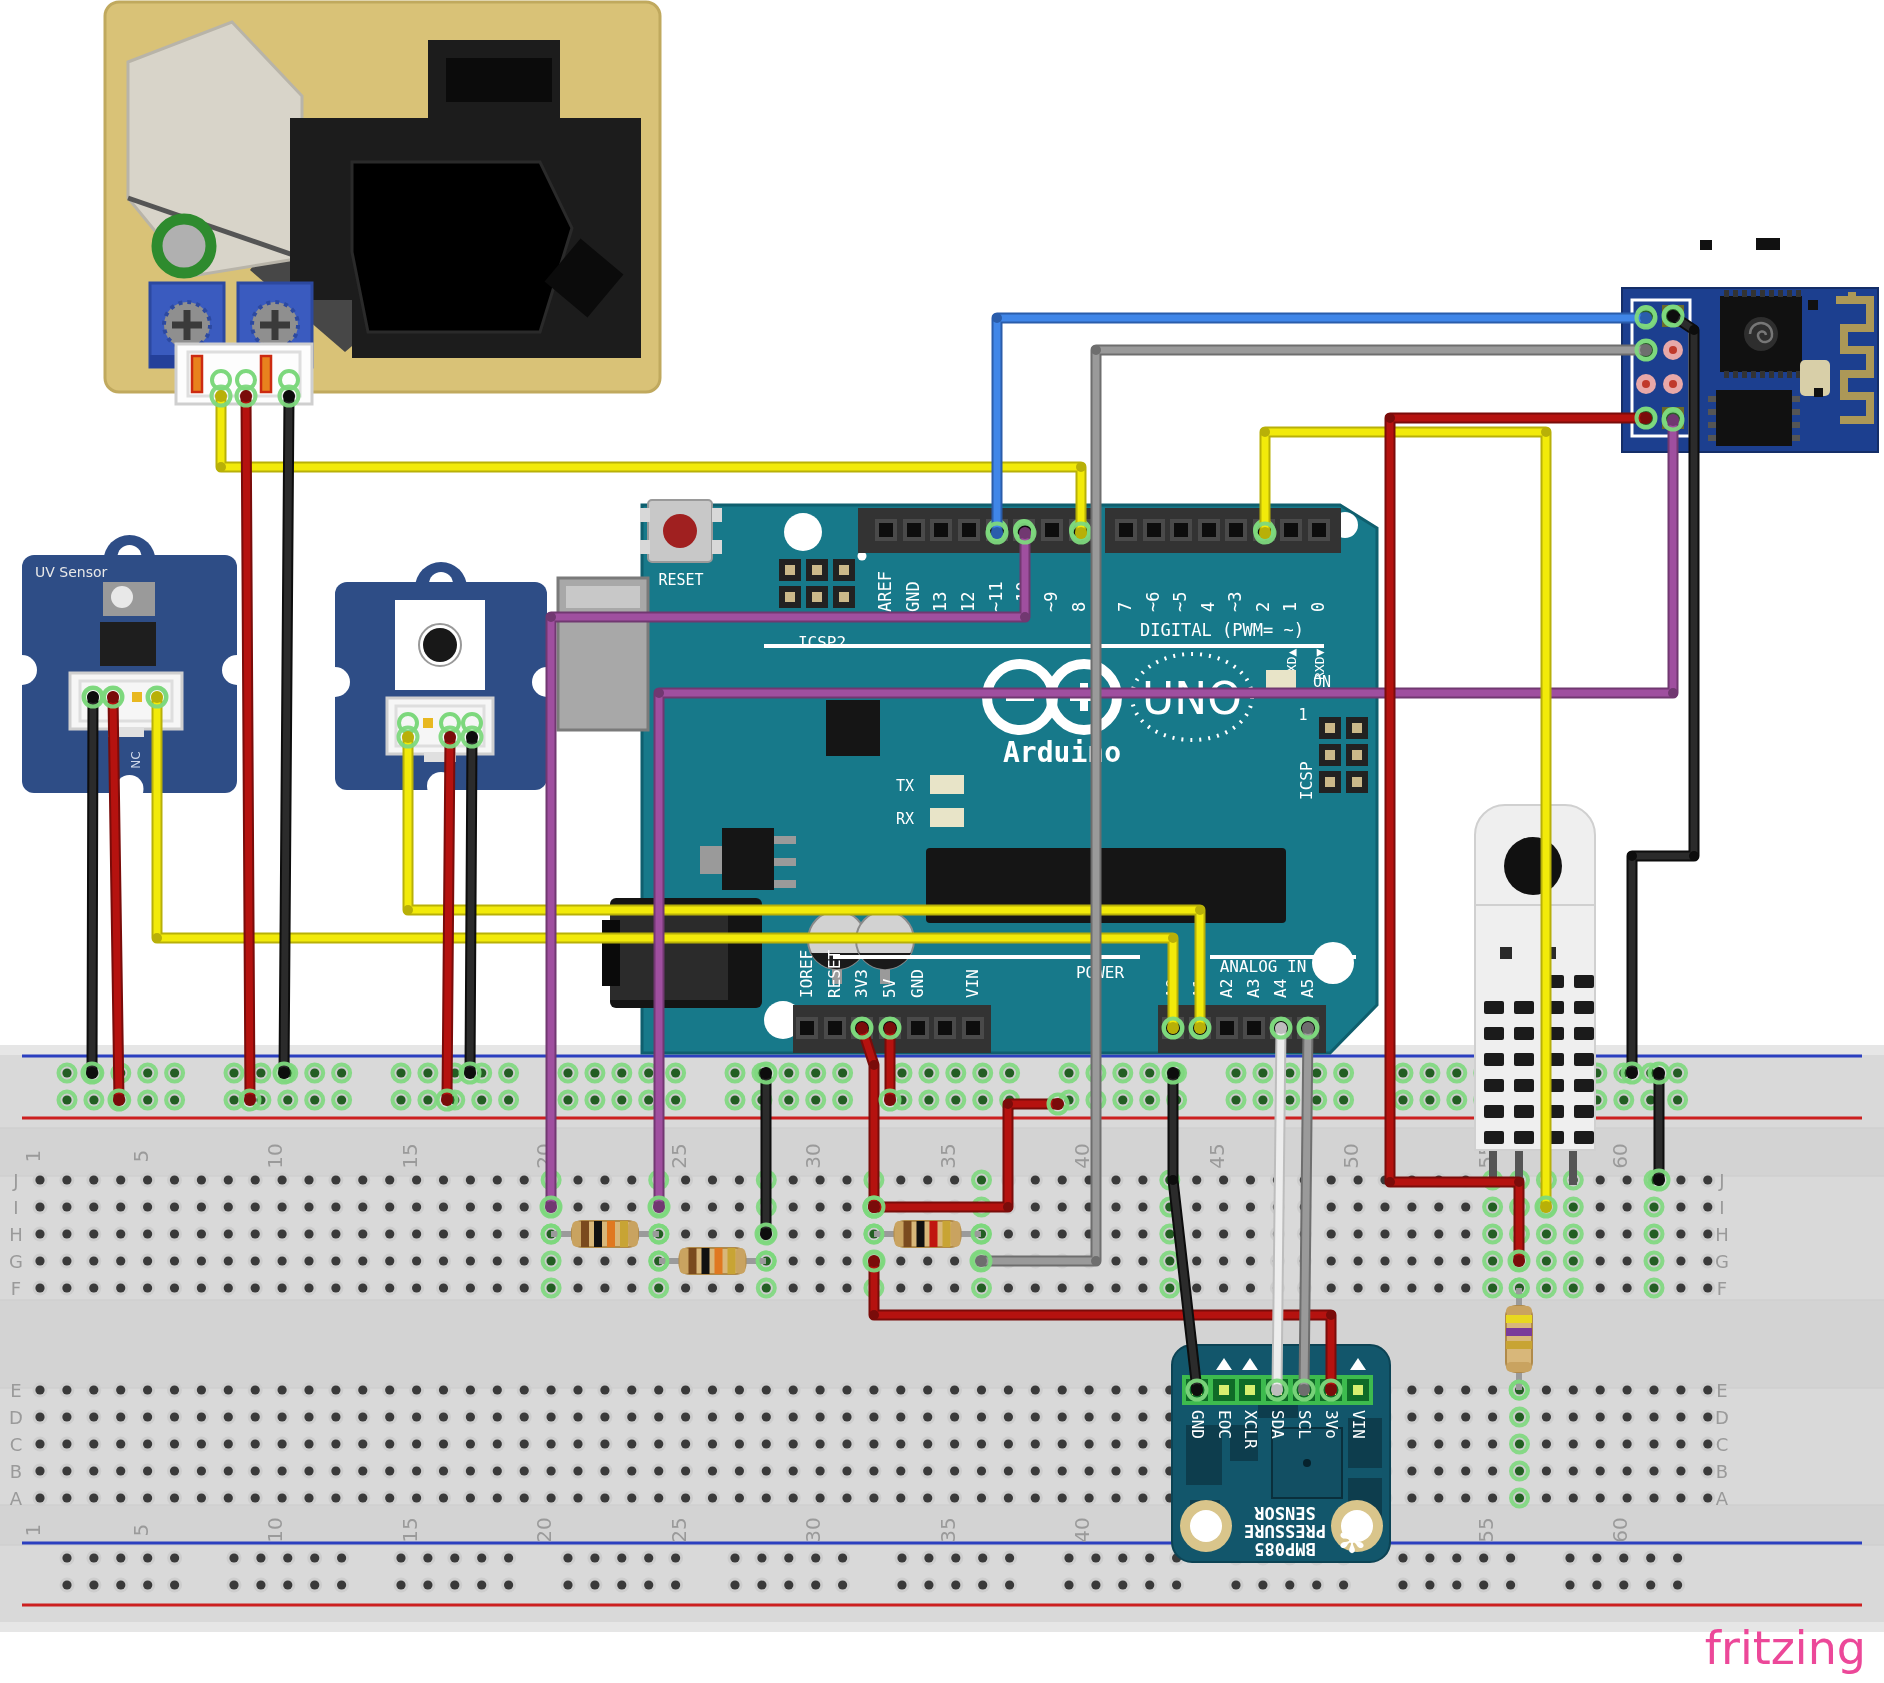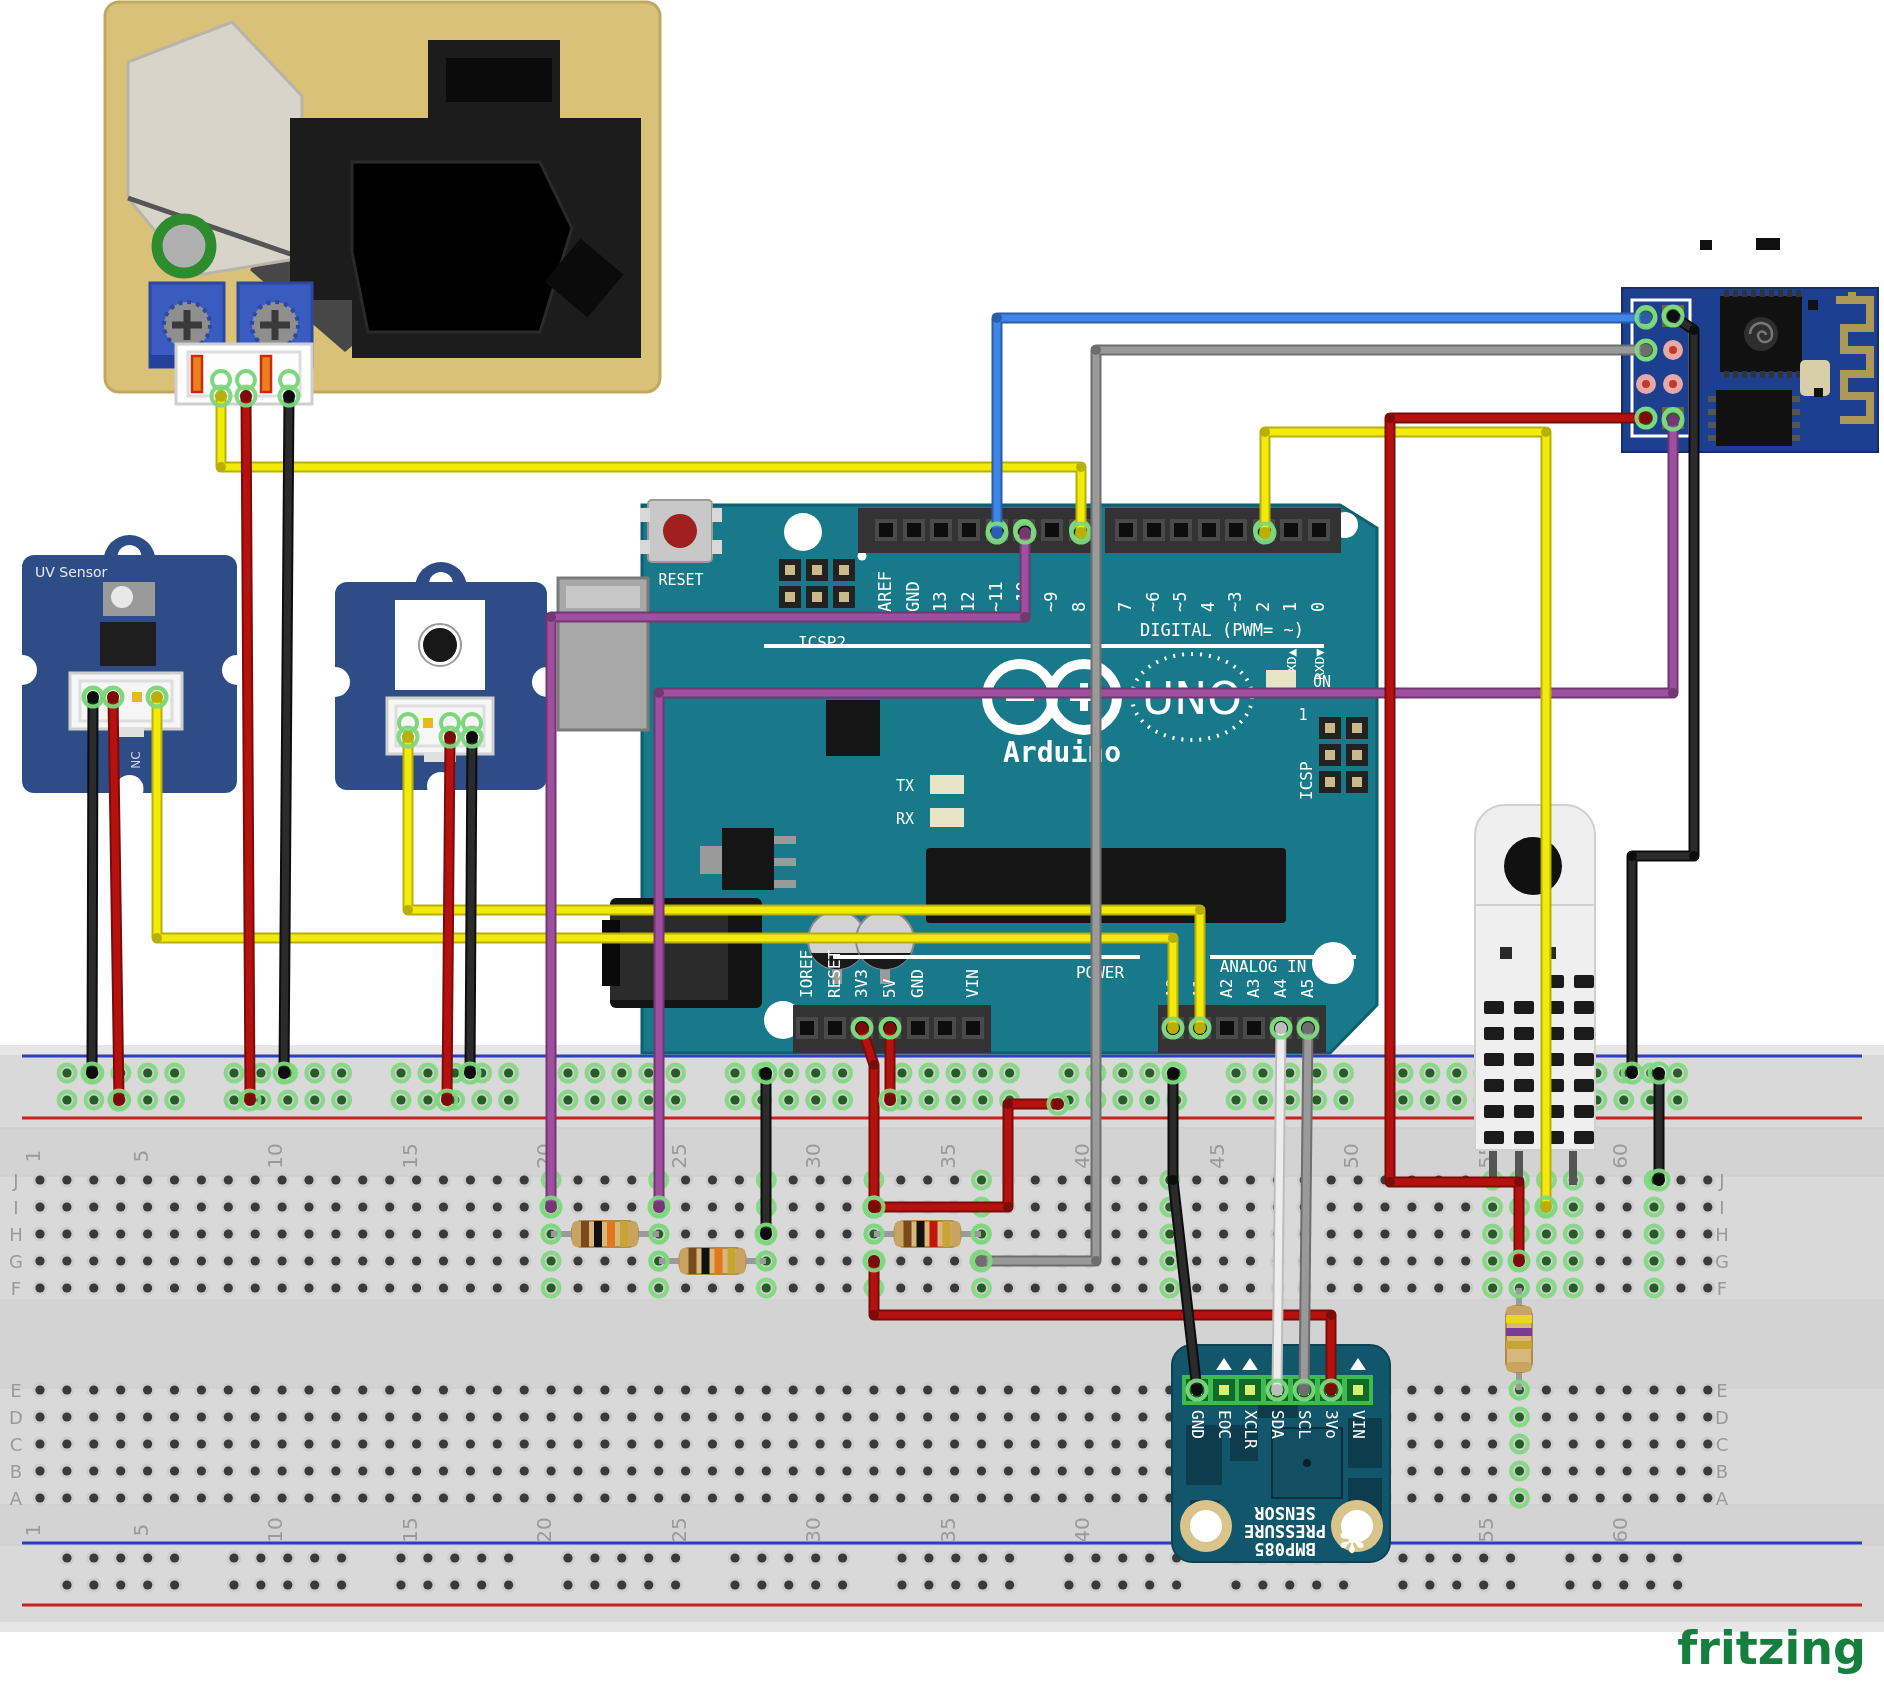--- a/index.html
+++ b/index.html
@@ -1,19 +1,19 @@
 <!DOCTYPE html>
 <html><head>
 <meta charset="utf-8">
 <style>
   html,body{margin:0;padding:0;background:#ffffff;font-family:"DejaVu Sans",sans-serif;}
   #stage{position:relative;width:1884px;height:1683px;background:#fff;overflow:hidden;}
   svg{position:absolute;left:0;top:0;}
-  #watermark{position:absolute;right:18px;bottom:8px;font-size:46px;font-weight:bold;
-    color:#15803d;font-family:"DejaVu Sans",sans-serif;letter-spacing:0px;margin-top:36px;}
+  #watermark{position:absolute;right:18px;bottom:8px;font-size:46px;font-weight:normal;
+    color:#ec4899;font-family:"DejaVu Sans",sans-serif;letter-spacing:0px;margin-top:36px;}
 </style>
 </head>
 <body>
 
 <div id="stage">
   <svg id="scene" xmlns="http://www.w3.org/2000/svg" width="1884" height="1683" viewBox="0 0 1884 1683">
       <g>
         <rect x="0" y="1045" width="1884" height="587" fill="#d9d9d9"></rect>
         <rect x="0" y="1045" width="1884" height="10" fill="#e6e6e6"></rect>
         <rect x="0" y="1622" width="1884" height="10" fill="#e6e6e6"></rect>

